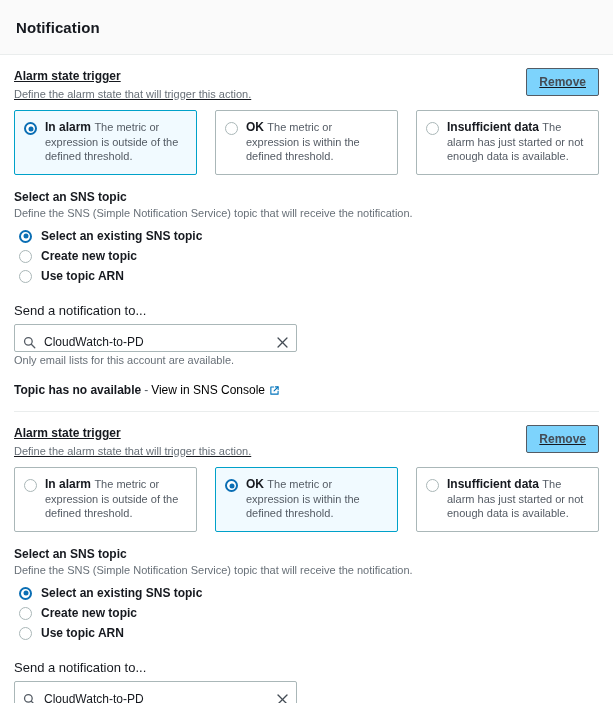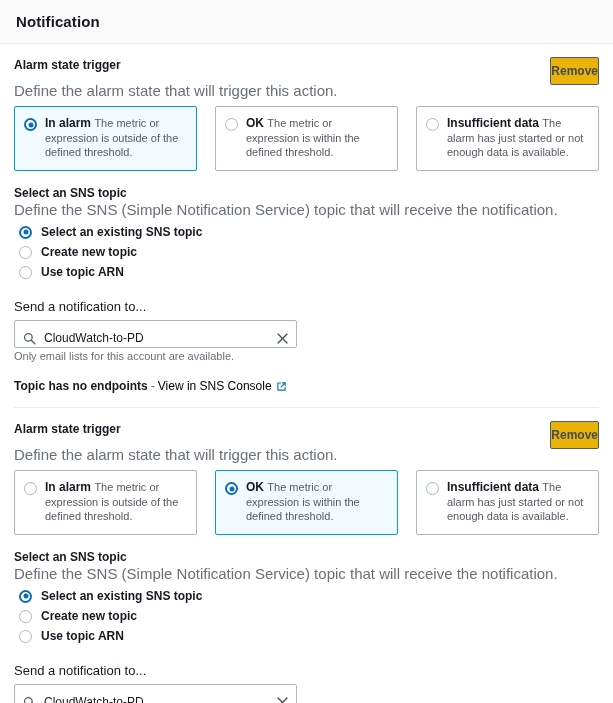--- a/index.html
+++ b/index.html
@@ -11,21 +11,21 @@
     height: 703px;
     background: #ffffff;
     font-family: "Liberation Sans", sans-serif;
     font-size: 12px;
     color: #16191f;
     overflow: hidden;
   }
 
   
   .panel-header {
-    height: 44px;
+    height: 55px;
     box-sizing: border-box;
     background: #fafafa;
     border-bottom: 1px solid #eaeded;
     display: flex;
     align-items: center;
     padding: 0 16px;
   }
   .panel-header .title {
     font-size: 15px;
     font-weight: bold;
@@ -44,43 +44,44 @@
   }
   .action-block.divided {
     border-top: 1px solid #eaeded;
     margin-top: 13px;
   }
 
   .block-head {
     display: flex;
     align-items: flex-start;
     justify-content: space-between;
+    text-decoration: underline;
   }
   .label-group .label {
     font-size: 12px;
     font-weight: bold;
     color: #16191f;
     line-height: 16px;
   }
   .label-group .desc {
-    font-size: 15px;
+    font-size: 11px;
     color: #687078;
     line-height: 15px;
-    margin-top: 10px;
+    margin-top: 3px;
   }
 
   .btn-remove {
     font-family: "Liberation Sans", sans-serif;
     font-size: 12px;
     font-weight: bold;
     color: #444c55;
-    background: #eab308;
+    background: #7dd3fc;
     border: 1px solid #545b64;
     border-radius: 2px;
-    padding: 5px 0;
+    padding: 5px 12px;
     cursor: pointer;
     line-height: 16px;
     white-space: nowrap;
   }
 
   
   .state-cards {
     display: flex;
     gap: 18px;
     margin-top: 8px;
@@ -147,21 +148,21 @@
   .section {
     margin-top: 14px;
   }
   .section .sec-label {
     font-size: 12px;
     font-weight: bold;
     color: #16191f;
     line-height: 16px;
   }
   .section .sec-desc {
-    font-size: 15px;
+    font-size: 11px;
     color: #687078;
     line-height: 15px;
     margin-top: 1px;
   }
 
   .radio-list {
     margin-top: 5px;
   }
   .radio-row {
     display: flex;
@@ -343,21 +344,21 @@
         <svg class="s-clear" viewBox="0 0 16 16" fill="none" stroke="currentColor" stroke-width="1.6" stroke-linecap="round">
           <line x1="2.5" y1="2.5" x2="13.5" y2="13.5"></line>
           <line x1="13.5" y1="2.5" x2="2.5" y2="13.5"></line>
         </svg>
       </div>
       <div class="hint">Only email lists for this account are available.</div>
     </div>
 
     <div class="endpoints">
       <div class="ep-row">
-        <span class="ep-strong">Topic has no endpoints</span>
+        <span class="ep-strong">Topic has no available</span>
         <span class="ep-dash">-</span>
         <a class="ep-link">View in SNS Console</a>
         <svg class="ext-icon" viewBox="0 0 16 16" fill="none" stroke="currentColor" stroke-width="1.6">
           <path d="M13.2 9.2v4.1H2.7V2.8h4.1" stroke-linecap="round" stroke-linejoin="round"></path>
           <path d="M9.3 2.7h4v4" stroke-linecap="round" stroke-linejoin="round"></path>
           <line x1="13.1" y1="2.9" x2="7.4" y2="8.6" stroke-linecap="round"></line>
         </svg>
       </div>
     </div>
 

